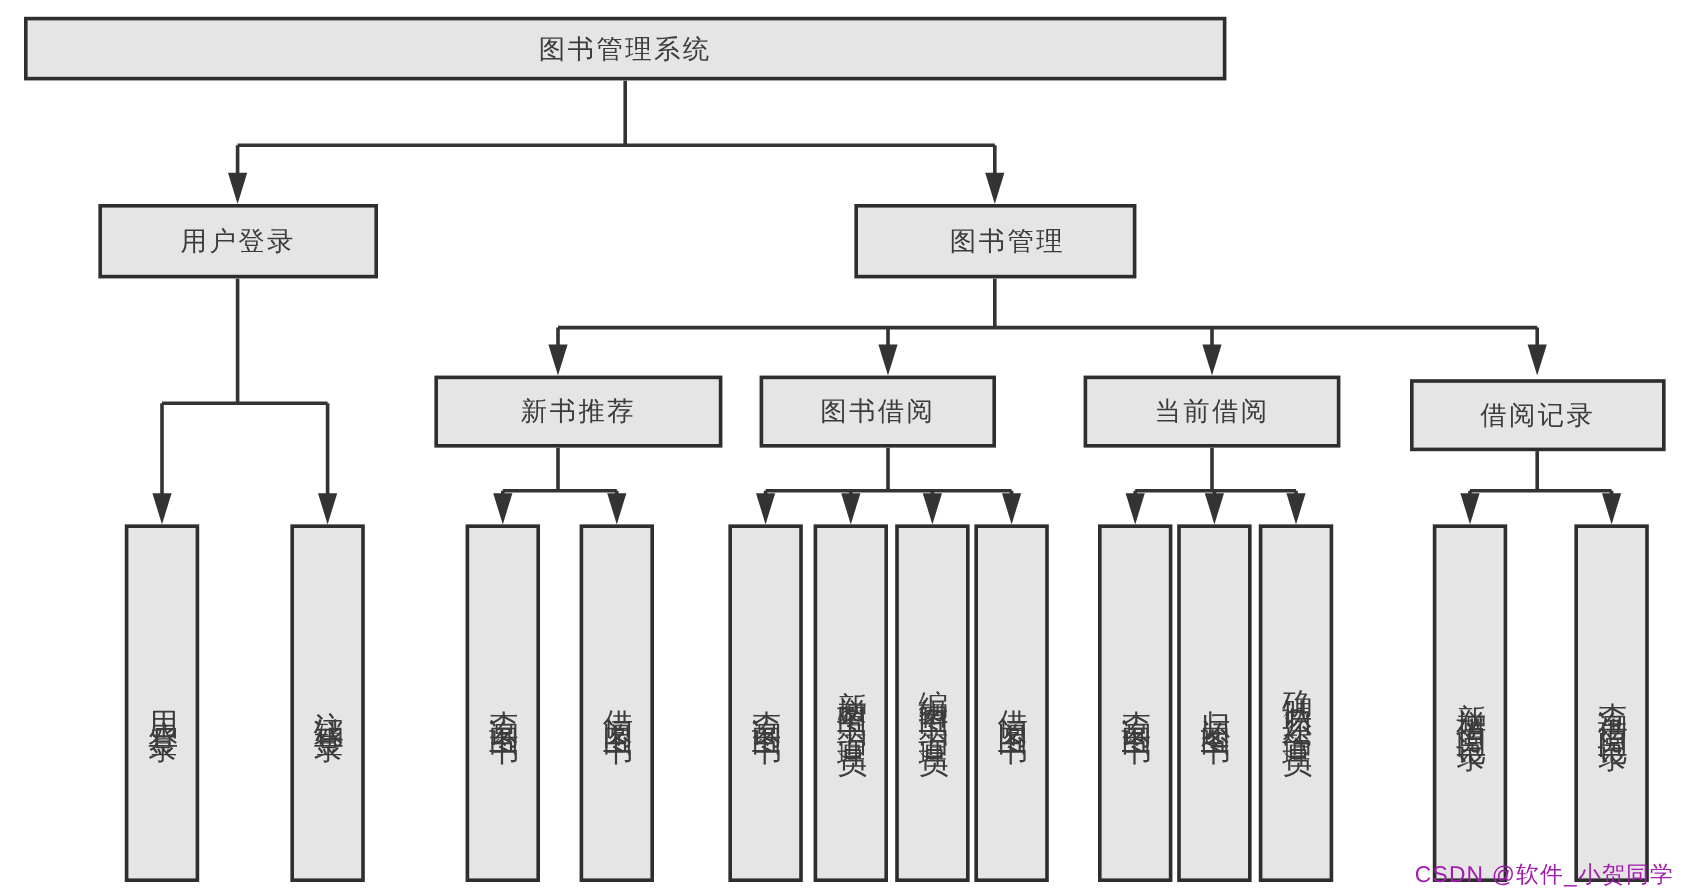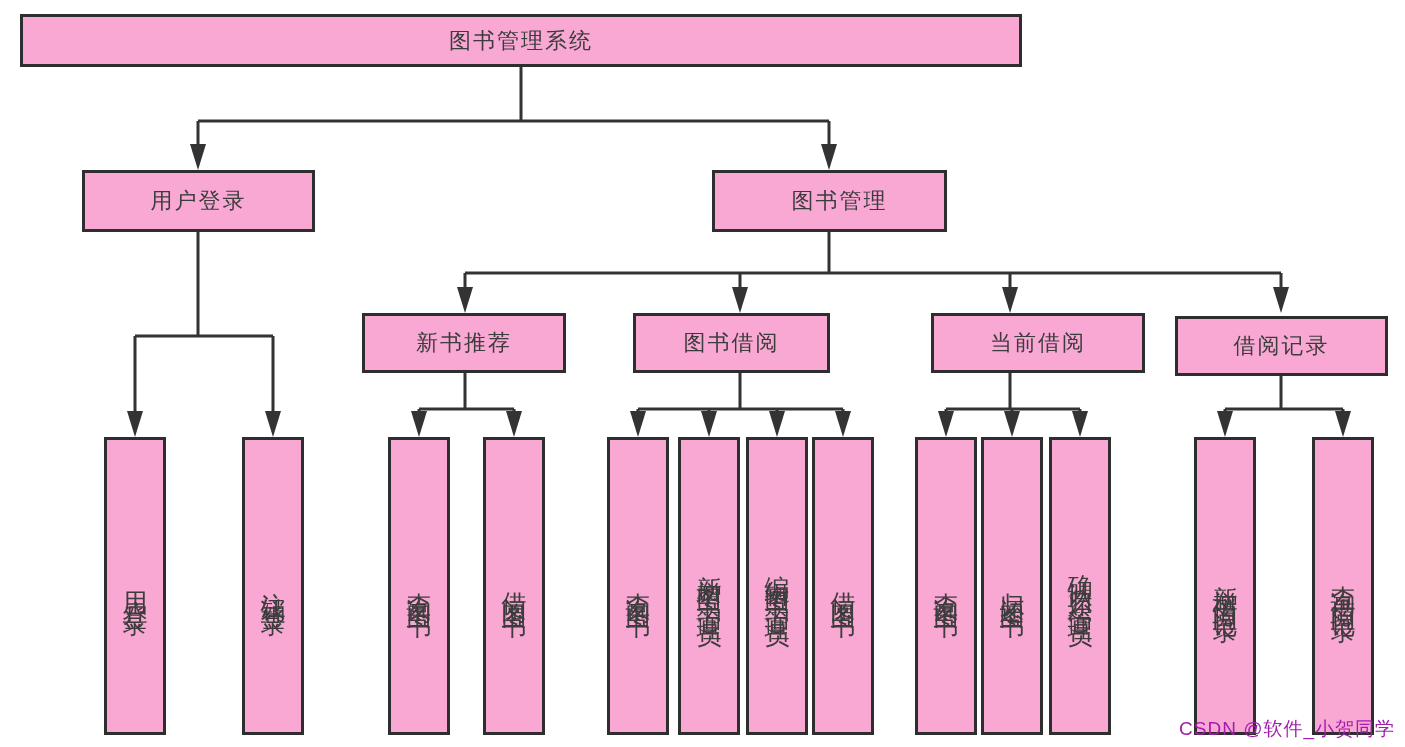--- a/index.html
+++ b/index.html
@@ -13,21 +13,21 @@
   }
   #connectors {
     position: absolute;
     left: 0; top: 0;
     width: 1405px; height: 747px;
     pointer-events: none;
   }
   .node {
     position: absolute;
     box-sizing: border-box;
-    background: #f9a8d4;
+    background: #e5e5e5;
     border: 3px solid #2e2e2e;
     display: flex;
     align-items: center;
     justify-content: center;
     color: #3c3c3c;
   }
   .h-box .label {
     font-size: 22px;
     letter-spacing: 2px;
     white-space: nowrap;
@@ -105,27 +105,27 @@
     <span class="label">图书管理系统</span>
   </div>
 
   <div class="node h-box" style="left:82px; top:170px; width:233px; height:62px;">
     <span class="label">用户登录</span>
   </div>
   <div class="node h-box" style="left:712px; top:170px; width:235px; height:62px;padding-left:20px;">
     <span class="label">图书管理</span>
   </div>
 
-  <div class="node h-box" style="left:362px; top:313px; width:204px; height:60px;">
+  <div class="node h-box" style="left:362px; top:313px; width:240px; height:60px;">
     <span class="label">新书推荐</span>
   </div>
   <div class="node h-box" style="left:633px; top:313px; width:197px; height:60px;">
     <span class="label">图书借阅</span>
   </div>
-  <div class="node h-box" style="left:903px; top:313px; width:214px; height:60px;margin-left:28px;">
+  <div class="node h-box" style="left:903px; top:313px; width:214px; height:60px;">
     <span class="label">当前借阅</span>
   </div>
   <div class="node h-box" style="left:1175px; top:316px; width:213px; height:60px;">
     <span class="label">借阅记录</span>
   </div>
 
   <div class="node v-box" style="left:104px; top:437px; width:62px; height:298px;">
     <span class="label">用户登录</span>
   </div>
   <div class="node v-box" style="left:242px; top:437px; width:62px; height:298px;">

